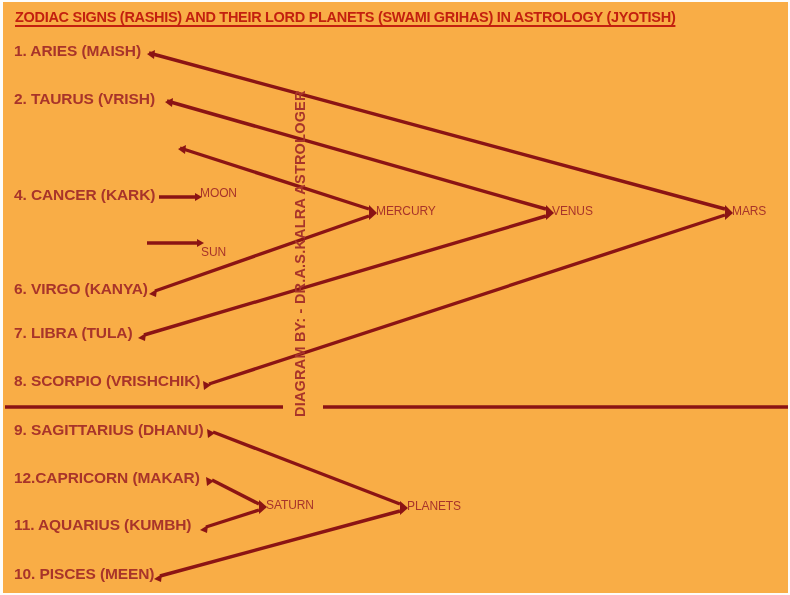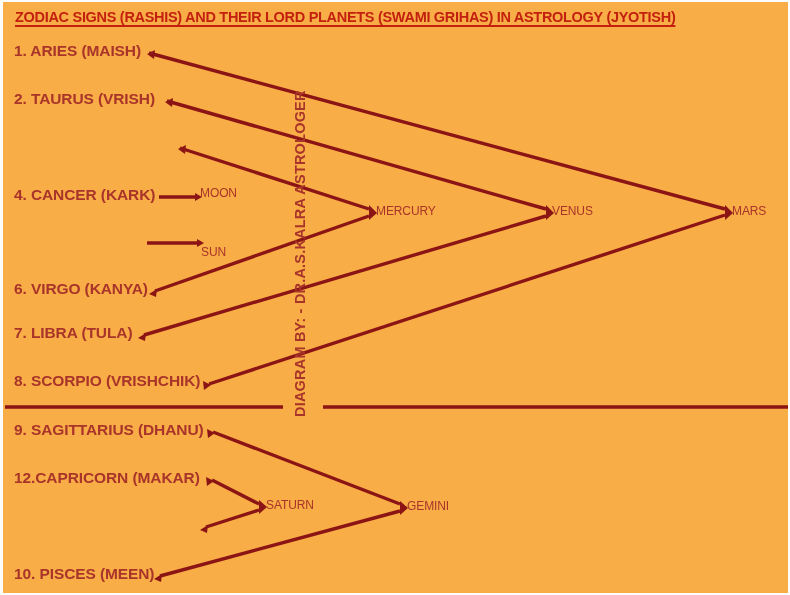--- a/index.html
+++ b/index.html
@@ -149,23 +149,24 @@
   </div>
 
   <div class="sign" style="top:40px">1. ARIES (MAISH)</div>
   <div class="sign" style="top:88px">2. TAURUS (VRISH)</div>
   <div class="sign" style="top:184px">4. CANCER (KARK)</div>
   <div class="sign" style="top:278px">6. VIRGO (KANYA)</div>
   <div class="sign" style="top:322px">7. LIBRA (TULA)</div>
   <div class="sign" style="top:370px">8. SCORPIO (VRISHCHIK)</div>
   <div class="sign" style="top:419px">9. SAGITTARIUS (DHANU)</div>
   <div class="sign" style="top:467px">12.CAPRICORN (MAKAR)</div>
+  <div class="sign" style="top:514px">11. AQUARIUS (KUMBH)</div>
   <div class="sign" style="top:563px">10. PISCES (MEEN)</div>
 
   <div class="planet" style="left:197px; top:184px">MOON</div>
   <div class="planet" style="left:198px; top:243px">SUN</div>
   <div class="planet" style="left:373px; top:202px">MERCURY</div>
   <div class="planet" style="left:549px; top:202px">VENUS</div>
   <div class="planet" style="left:729px; top:202px">MARS</div>
   <div class="planet" style="left:263px; top:496px">SATURN</div>
-  <div class="planet" style="left:404px; top:497px">GEMINI</div>
+  <div class="planet" style="left:404px; top:497px">PLANETS</div>
 
 </div>
 
 </body></html>

